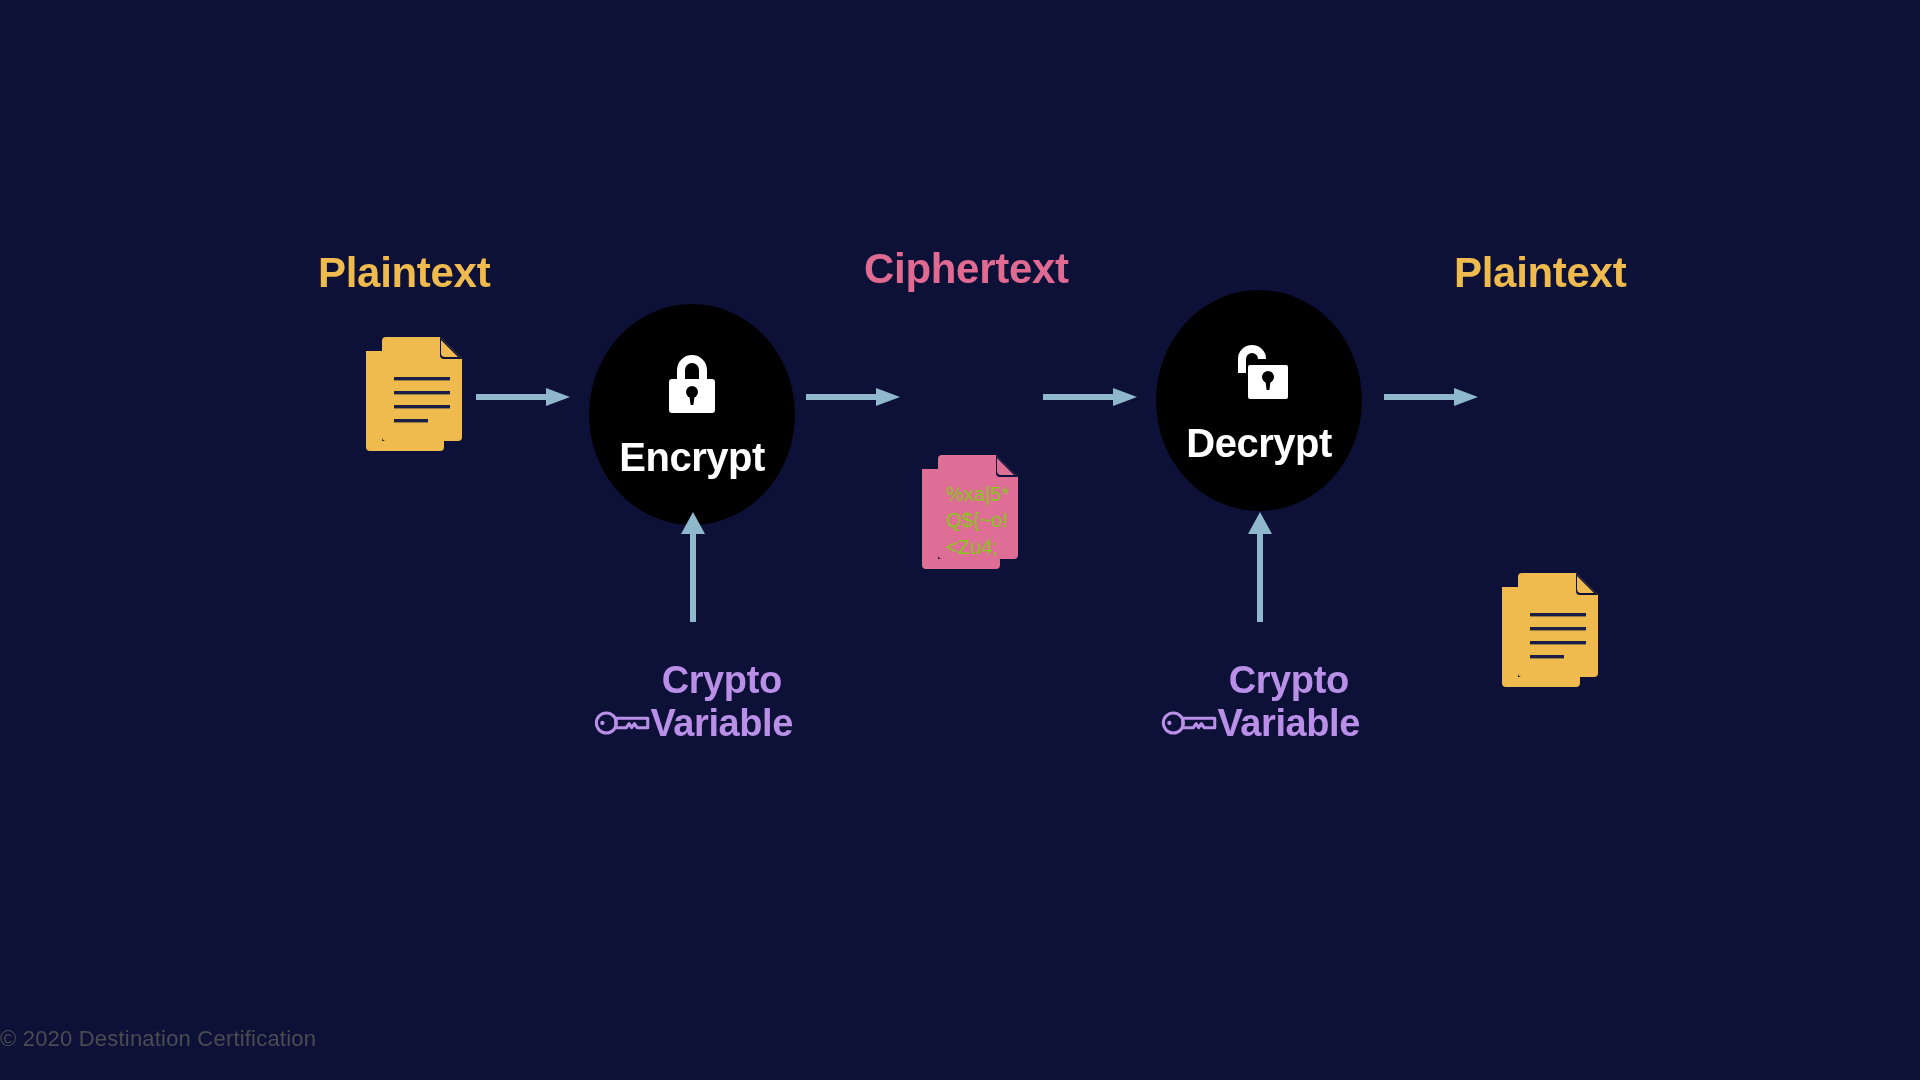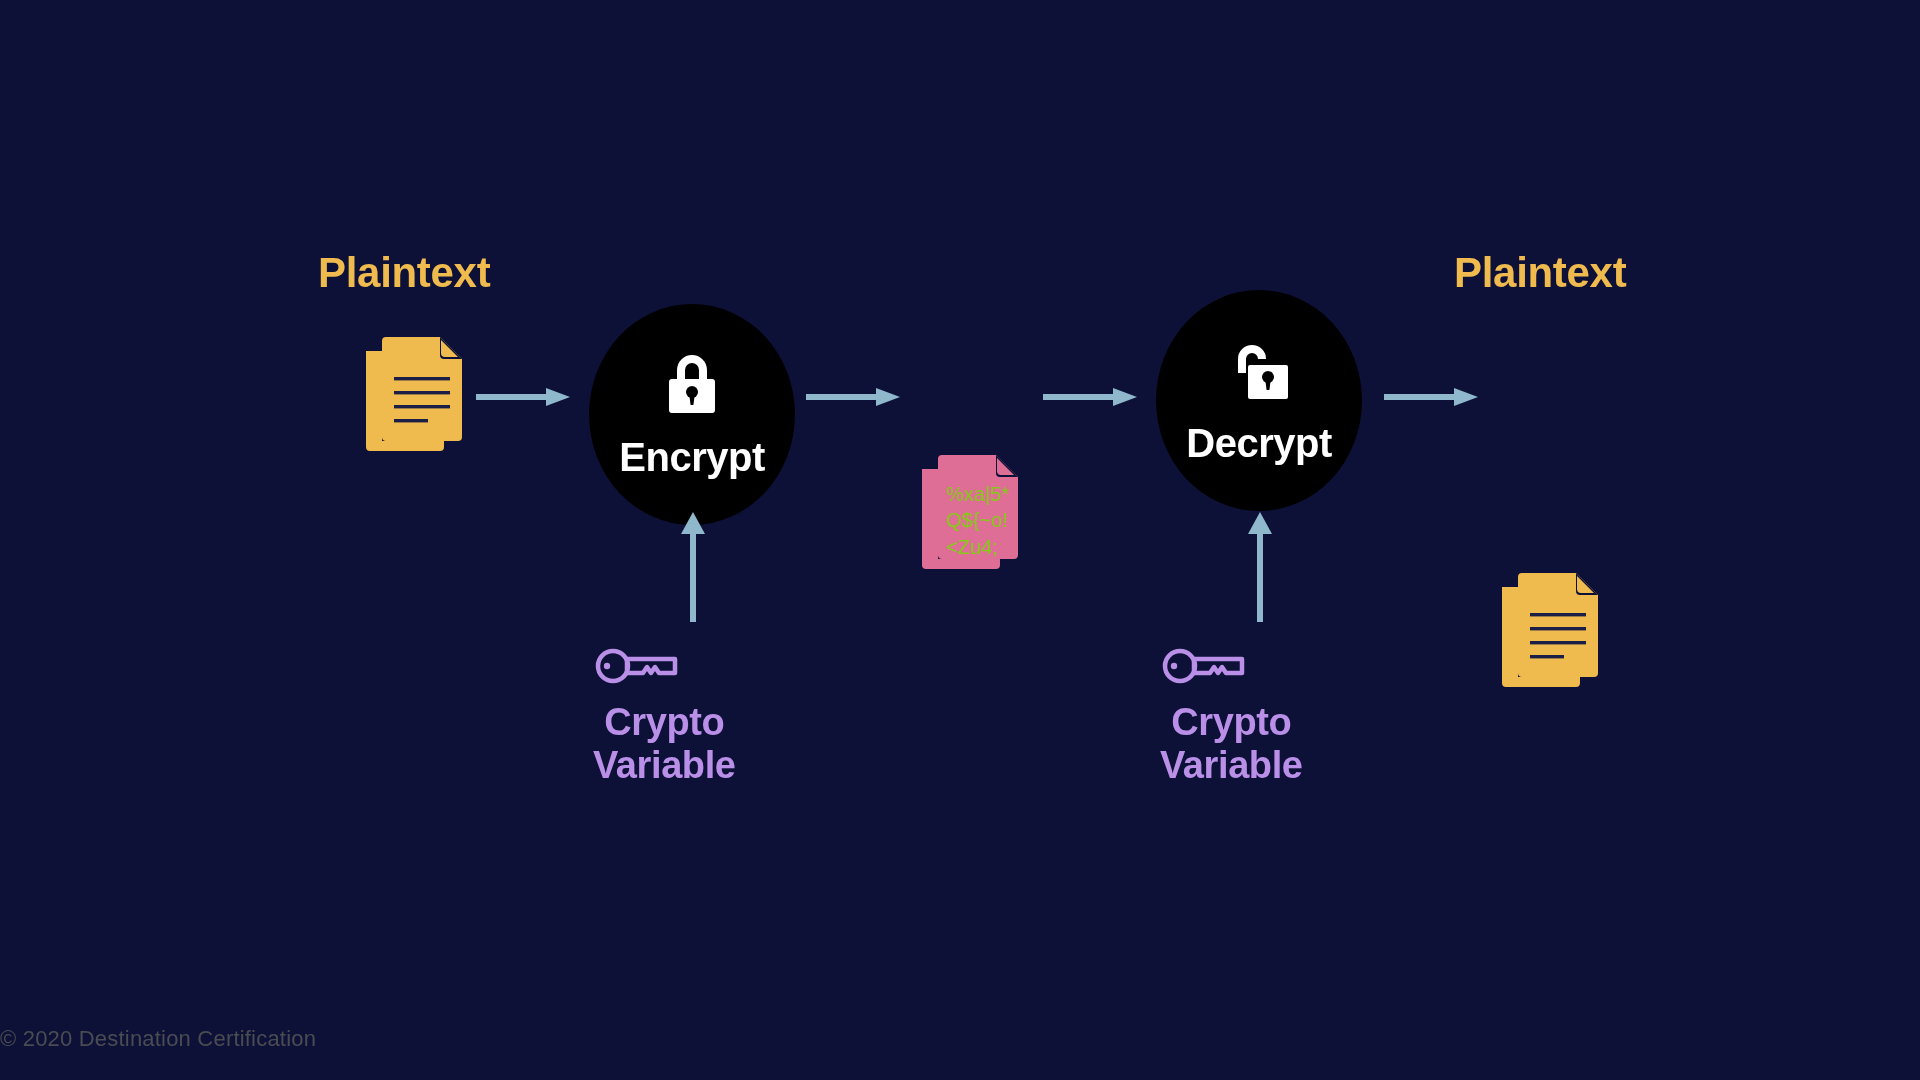--- a/index.html
+++ b/index.html
@@ -46,22 +46,22 @@
     letter-spacing:-0.5px;
     line-height:1;
     margin-top:22px;
   }
   .lock-icon { display:block; }
 
   
   .cv-block {
     position:absolute;
     display:flex;
-    flex-direction:column;
-    align-items:flex-start;
+    flex-direction:row;
+    align-items:flex-end;
   }
   .cv-text {
     color:#B98FE8;
     font-size:38px;
     font-weight:bold;
     line-height:1.12;
     text-align:center;
     letter-spacing:-0.4px;
     margin-top:14px;
   }
@@ -139,20 +139,21 @@
     <div class="circle-label">Encrypt</div>
   </div>
 
   <div class="abs" style="left:806px; top:386px;">
     <svg width="96" height="22" viewBox="0 0 96 22">
       <rect x="0" y="8" width="76" height="6" fill="#8FB8CC"></rect>
       <path d="M70 2 L94 11 L70 20 Z" fill="#8FB8CC"></path>
     </svg>
   </div>
 
+  <div class="abs label label-ciphertext" style="left:864px; top:248px;">Ciphertext</div>
 
   <div class="abs doc-wrap" style="left:918px; top:337px;">
     <svg width="104" height="114" viewBox="0 0 104 114">
       <path d="M4 14 h16 v90 h62 v6 a4 4 0 0 1 -4 4 H8 a4 4 0 0 1 -4 -4 Z" fill="#DE6E96"></path>
       <path d="M20 4 a4 4 0 0 1 4 -4 H78 L100 22 V100 a4 4 0 0 1 -4 4 H24 a4 4 0 0 1 -4 -4 Z" fill="#DE6E96"></path>
       <path d="M78 0 L100 22 H82 a4 4 0 0 1 -4 -4 Z" fill="#0D1137"></path>
       <path d="M79 3 L96 20 H83 a4 4 0 0 1 -4 -4 Z" fill="#DE6E96"></path>
     </svg>
     <div class="cipher-lines"><span>%xa|5*</span>
 <span>Q${~o!</span>

